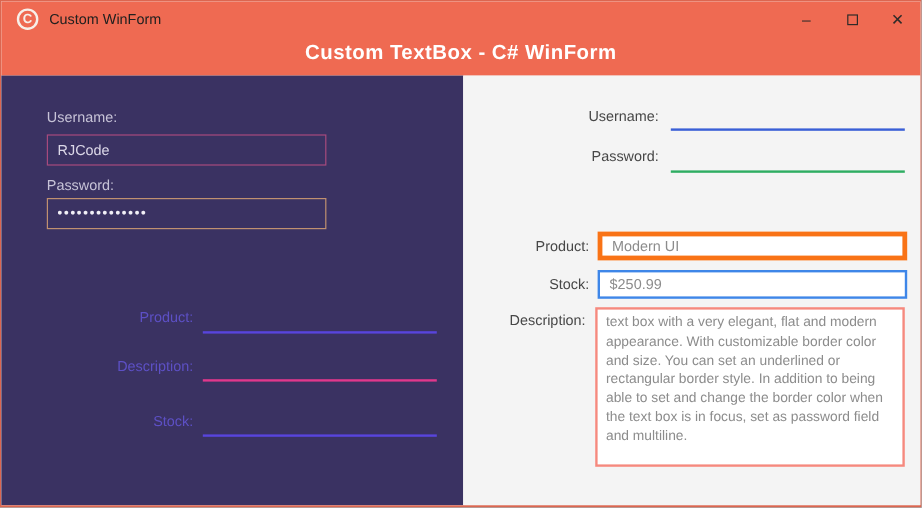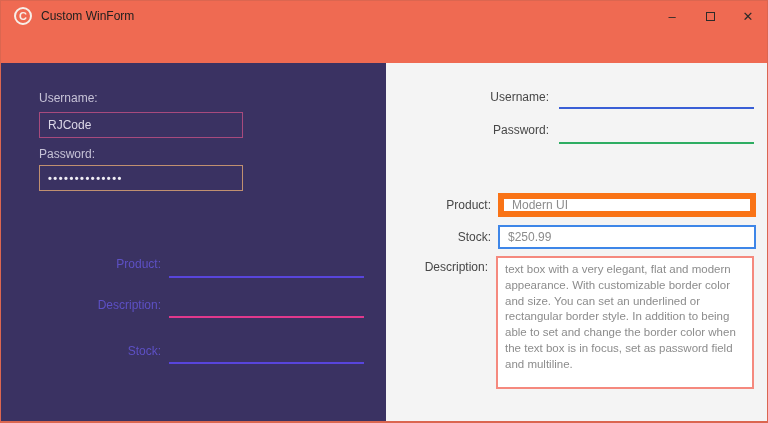--- a/index.html
+++ b/index.html
@@ -25,21 +25,21 @@
   .header-title {
     position:absolute; top:33px; left:0; right:0; text-align:center;
     color:#FFFFFF; font-size:17px; font-weight:bold; letter-spacing:0.4px;
   }
   
   .panel-left  { position:absolute; top:62px; left:0; width:385px; bottom:0; background:#3A3262; }
   .panel-right { position:absolute; top:62px; left:385px; right:0; bottom:0; background:#F4F4F4; }
   
   .lp-label { position:absolute; font-size:12px; color:#C7C3D7; }
   .lp-box {
-    position:absolute; left:38px; width:204px; background:transparent;
+    position:absolute; left:38px; width:233px; background:transparent;
     font-size:12px; color:#DCD8E8; padding:0 8px; outline:none;
   }
   .lp-user { top:111px; height:26px; border:1px solid #A74A7D; }
   .lp-pass { top:164px; height:26px; border:1px solid #C09070; font-size:11px; font-weight:bold;
              letter-spacing:1.5px; color:#F1EFF6; }
   .lp-label2 { position:absolute; left:40px; width:120px; text-align:right; font-size:12px; color:#5D50C5; }
   .lp-underline-input {
     position:absolute; left:168px; width:195px; height:22px; background:transparent; border:none;
     outline:none; font-size:12px; color:#DCD8E8; padding:0 2px;
   }
@@ -52,21 +52,21 @@
     position:absolute; left:558px; width:195px; height:20px; background:transparent; border:none;
     outline:none; font-size:12px; color:#555; padding:0 2px;
   }
   .rp-underline { position:absolute; left:558px; width:195px; height:2px; }
   .ul-blue  { background:#3A5FD6; }
   .ul-green { background:#2EAD62; }
   .rp-box {
     position:absolute; left:497px; width:258px; height:24px; background:#FFFFFF;
     font-size:12px; color:#8C8C8C; padding:0 8px; outline:none;
   }
-  .rp-product { top:192px; border:6px solid #f97316; }
+  .rp-product { top:192px; border:4px solid #f97316; }
   .rp-stock   { top:224px; border:2px solid #3E86E8; }
   .rp-desc {
     position:absolute; left:495px; top:255px; width:258px; height:133px;
     border:2px solid #F5897E; background:#FFFFFF; resize:none; overflow:hidden; outline:none;
     font-family:"Liberation Sans", sans-serif; font-size:11.5px; line-height:15.8px;
     color:#8C8C8C; padding:4px 7px;
   }
 </style>
 </head>
 <body>
@@ -82,20 +82,21 @@
           <span>–</span>
         </div>
         <div class="win-btn">
           <span class="maximize-glyph"></span>
         </div>
         <div class="win-btn">
           <span>✕</span>
         </div>
       </div>
     </div>
+    <div class="header-title">Custom TextBox - C# WinForm</div>
   </div>
 
   <div class="panel-left">
     <div class="lp-label" style="left:38px; top:28px;">Username:</div>
     <input class="lp-box lp-user" style="top: 49px;" type="text" value="RJCode">
 
     <div class="lp-label" style="left:38px; top:84px;">Password:</div>
     <input class="lp-box lp-pass" style="top: 102px;" type="text" value="••••••••••••••">
 
     <div class="lp-label2" style="top:194px;">Product:</div>

